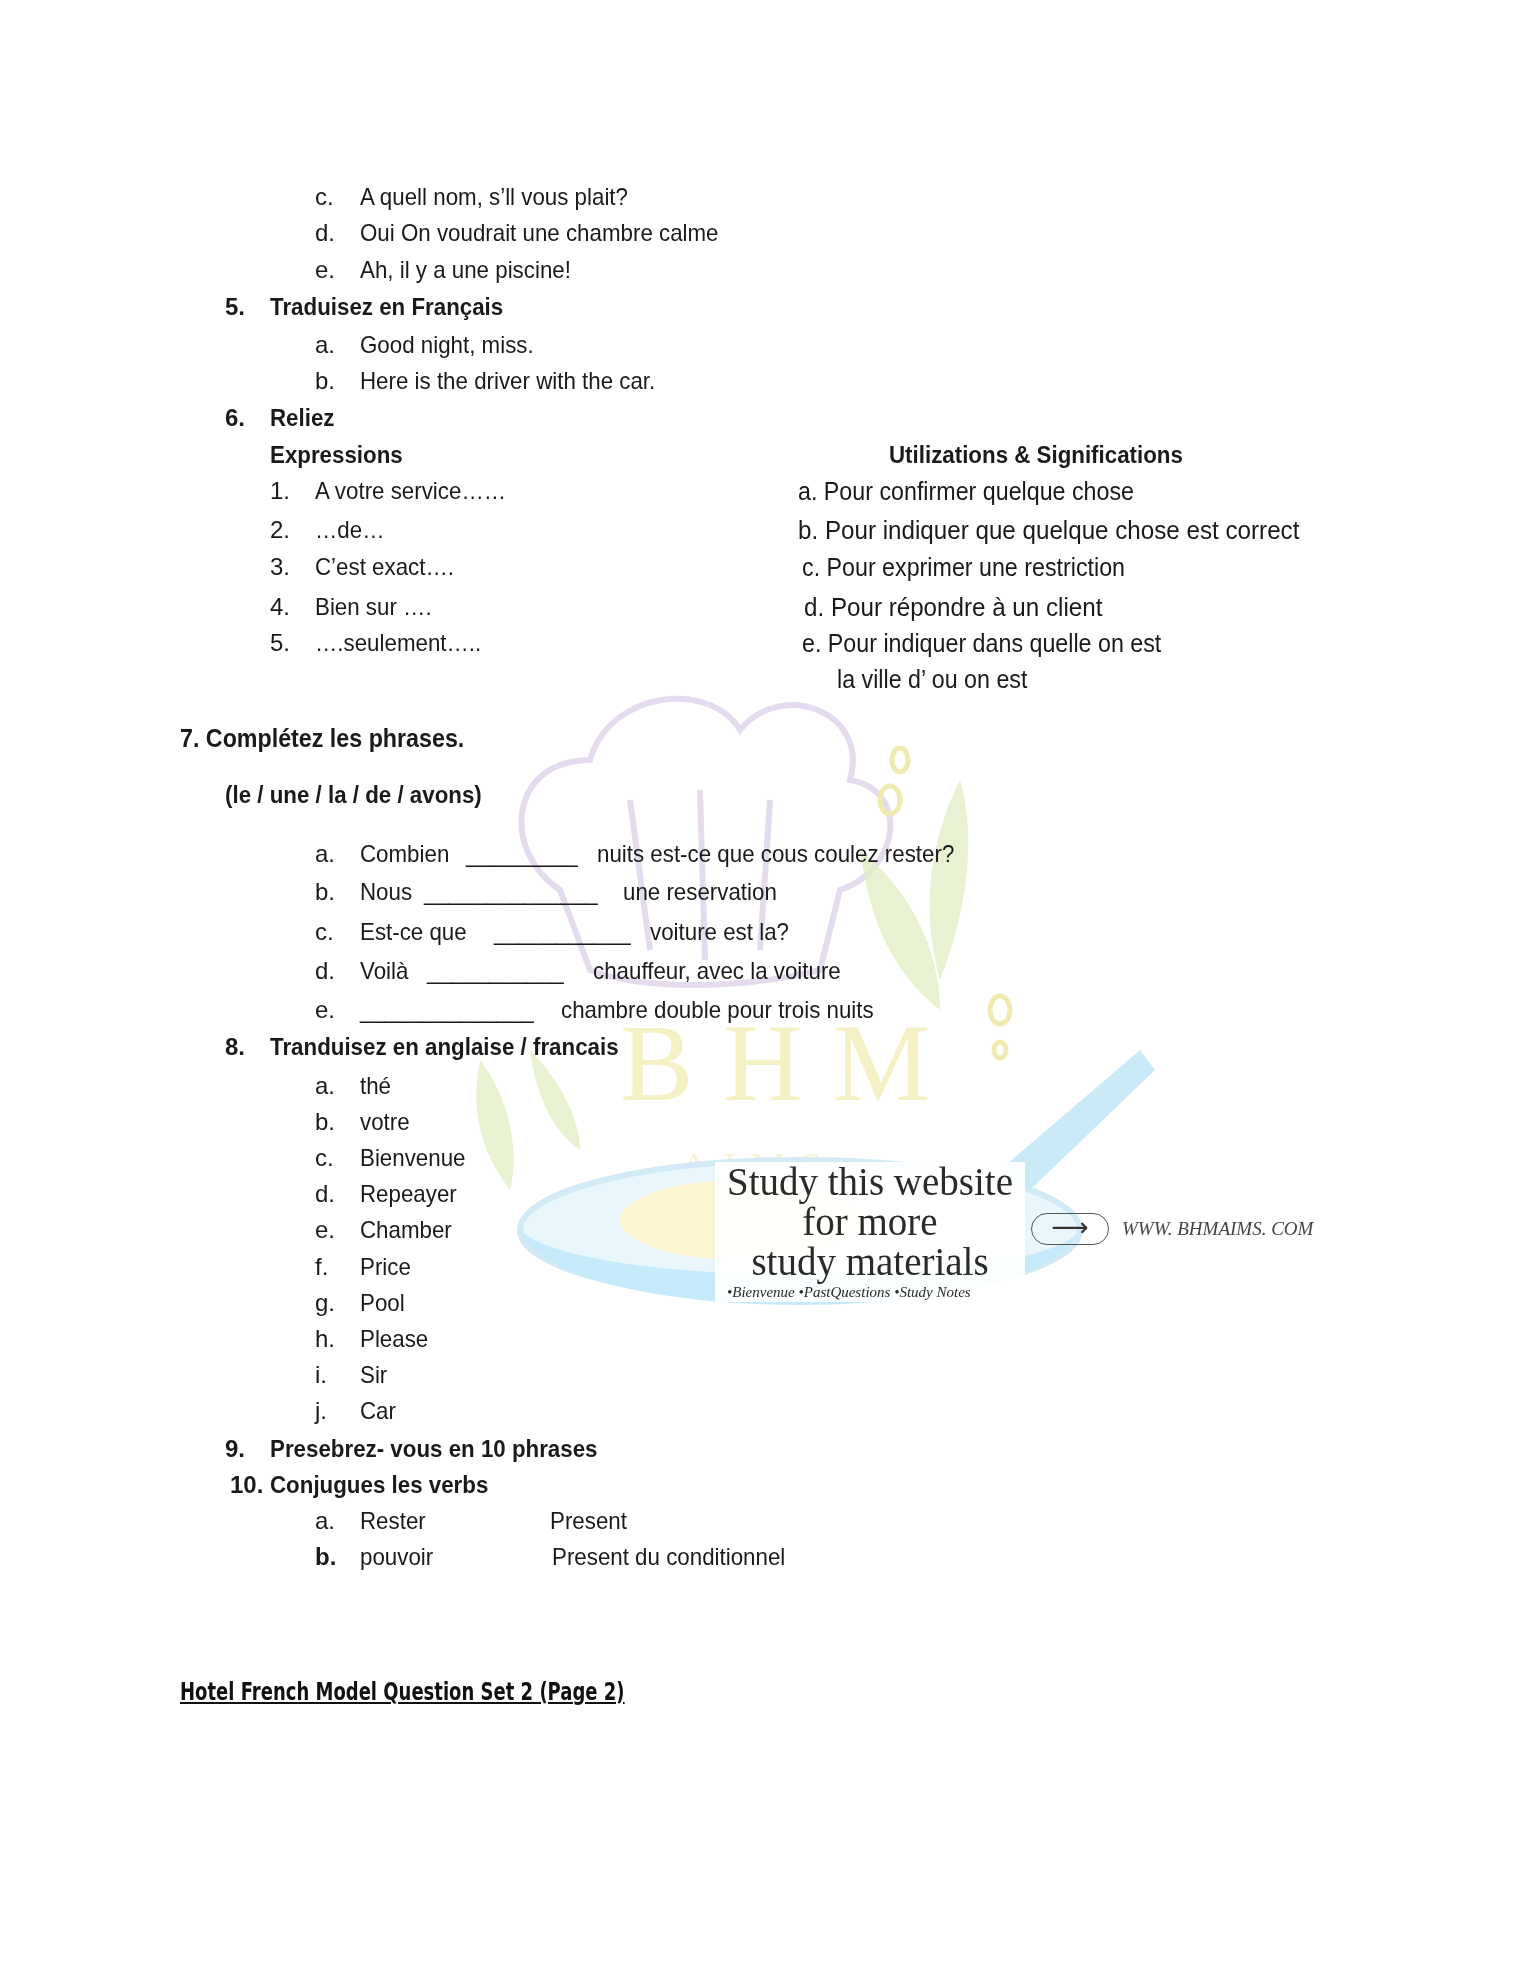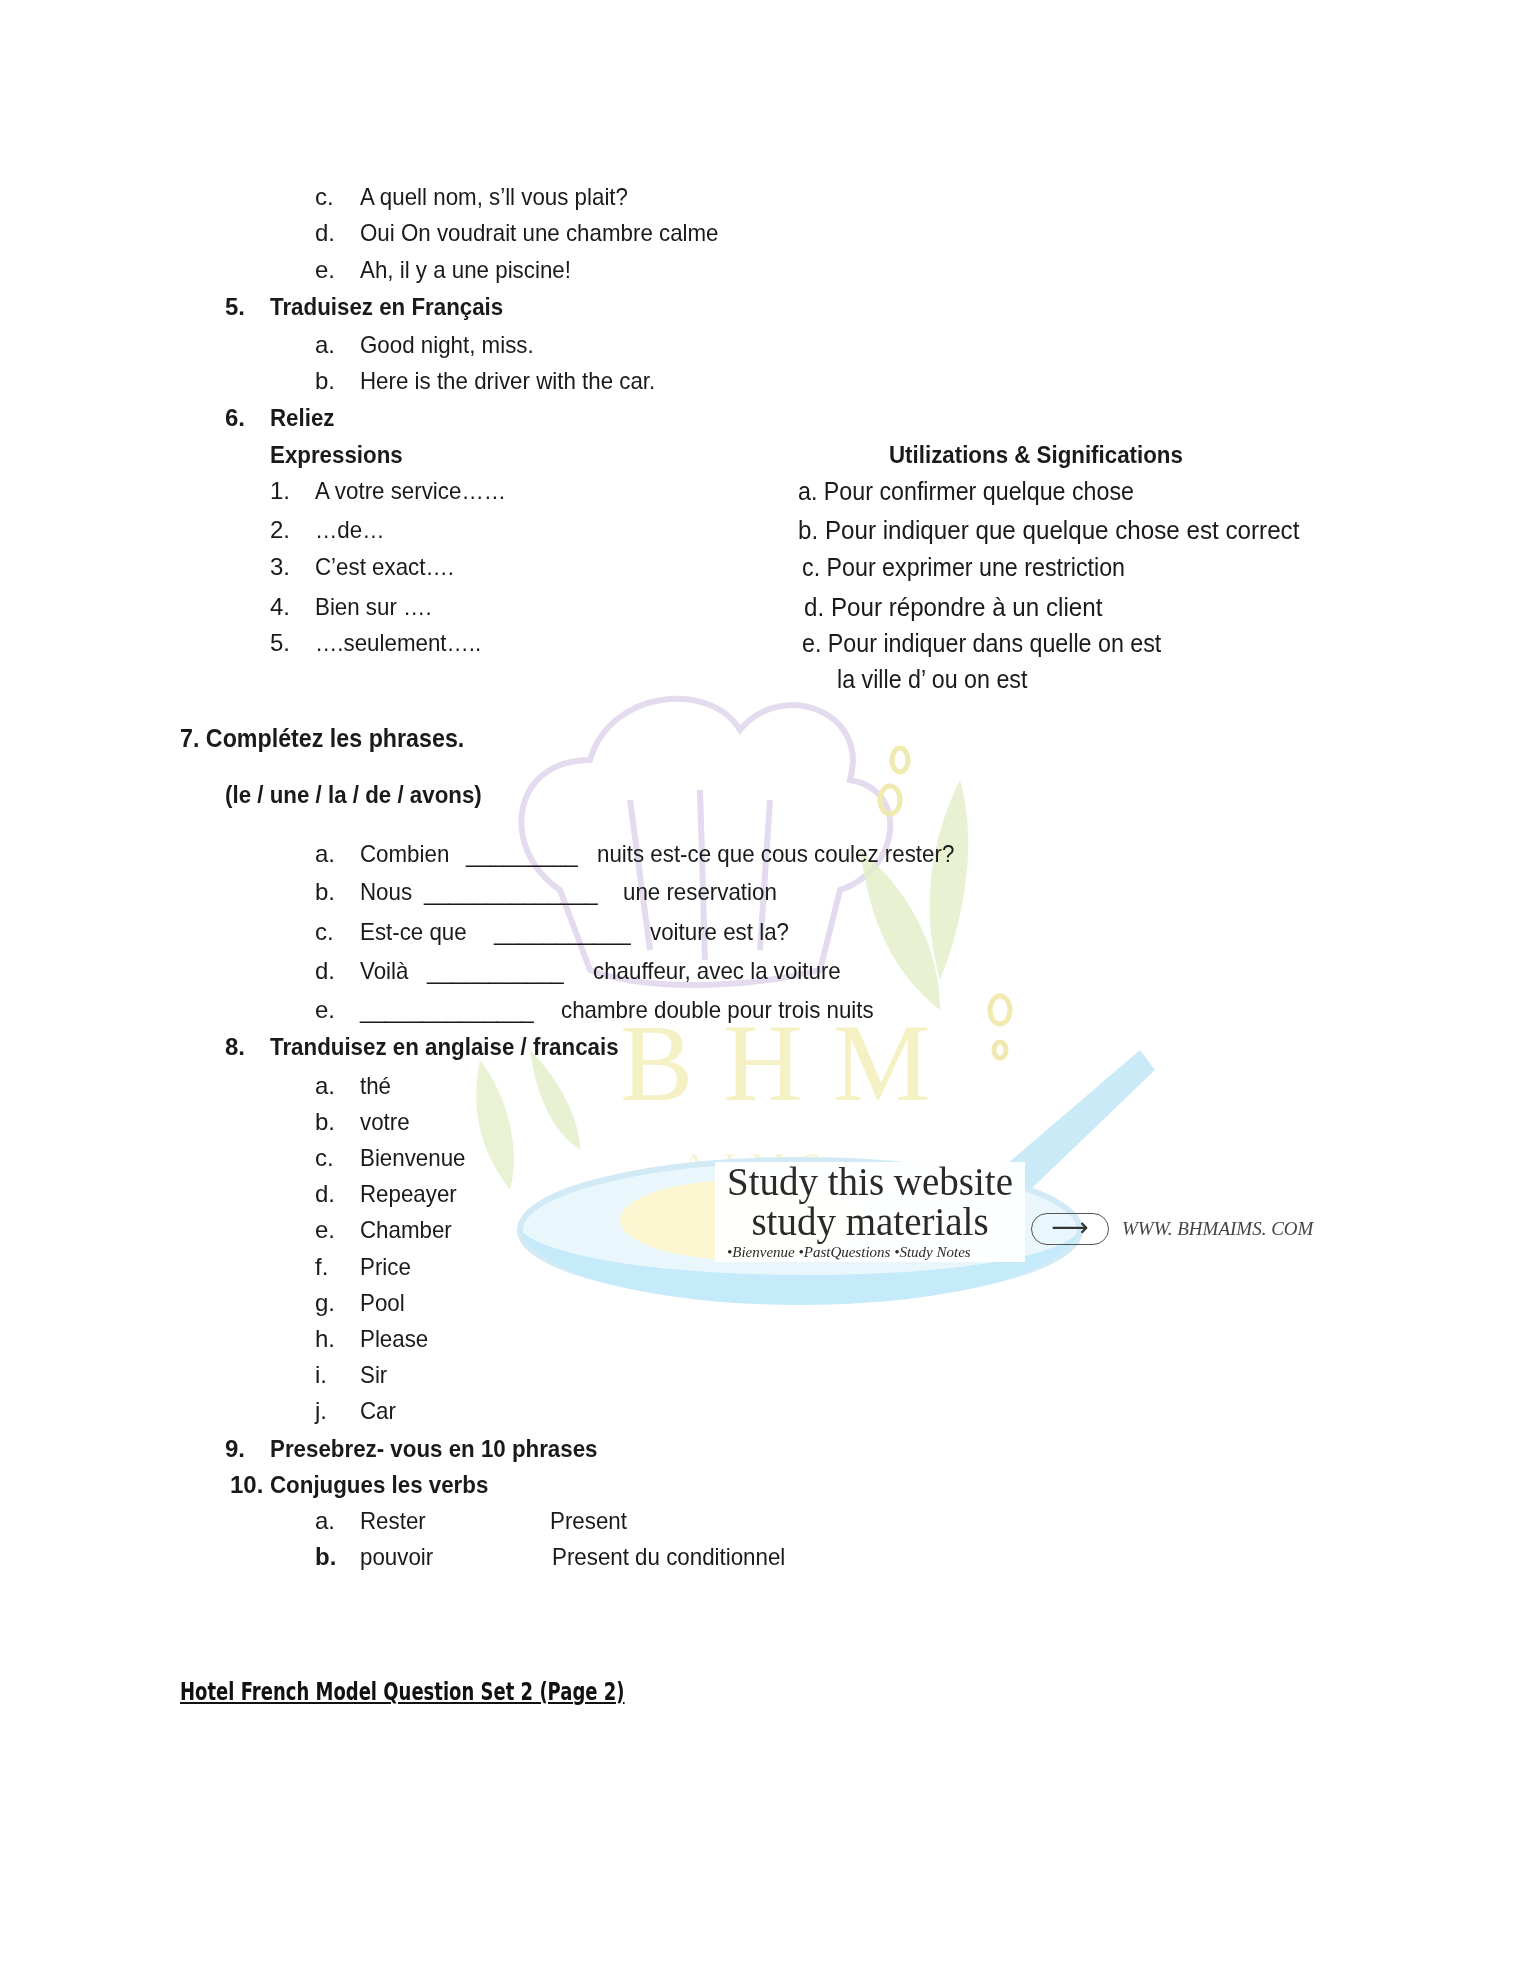--- a/index.html
+++ b/index.html
@@ -150,20 +150,21 @@
   <span class="lbl" style="left:315px;top:1324px;">h.</span>
   <span class="t" style="left:360px;top:1324px;">Please</span>
   <span class="lbl" style="left:315px;top:1360px;">i.</span>
   <span class="t" style="left:360px;top:1360px;">Sir</span>
   <span class="lbl" style="left:315px;top:1396px;">j.</span>
   <span class="t" style="left:360px;top:1396px;">Car</span>
 </div>
 
 <div class="promo">
   <div class="l">Study this website</div>
+  <div class="l">for more</div>
   <div class="l">study materials</div>
   <div class="s">•Bienvenue •PastQuestions •Study Notes</div>
 </div>
 <div class="arrow-btn">⟶</div>
 <div class="site">WWW. BHMAIMS. COM</div>
 
 <div>
   <span class="lbl b" style="left:225px;top:1434px;">9.</span>
   <span class="t b" style="left:270px;top:1434px;">Presebrez- vous en 10 phrases</span>
 </div>

